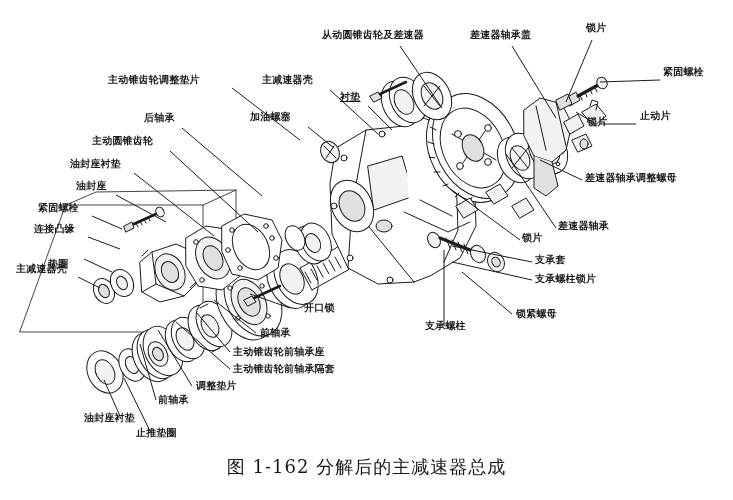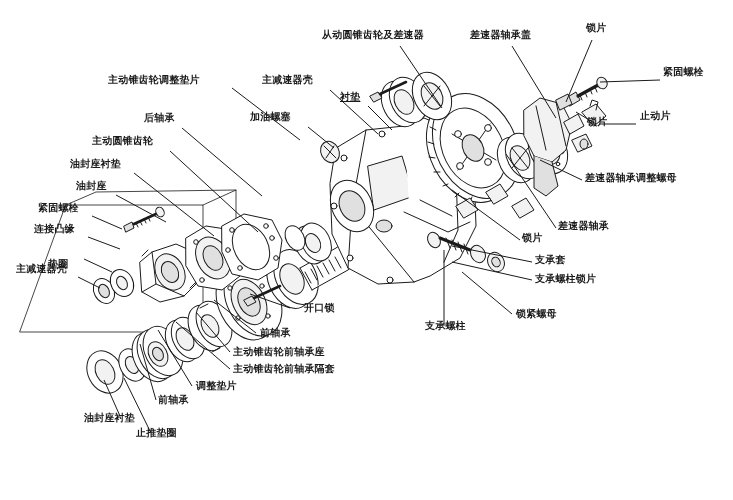--- a/index.html
+++ b/index.html
@@ -367,14 +367,15 @@
       <div class="lbl" style="left: 293px; top: 303px; margin-left: 11px;">开口锁</div>
       <div class="lbl" style="left: 260px; top: 328px;">前轴承</div>
       <div class="lbl" style="left: 233px; top: 347px;">主动锥齿轮前轴承座</div>
       <div class="lbl" style="left: 233px; top: 364px;">主动锥齿轮前轴承隔套</div>
       <div class="lbl" style="left: 196px; top: 381px;">调整垫片</div>
       <div class="lbl" style="left: 158px; top: 395px;">前轴承</div>
       <div class="lbl" style="left: 84px; top: 413px;">油封座衬垫</div>
       <div class="lbl" style="left: 136px; top: 428px;">止推垫圈</div>
     </div>
 
+  <div class="caption" style="top:455px;">图 1-162 分解后的主减速器总成</div>
 
 </div>
 
 </body></html>

